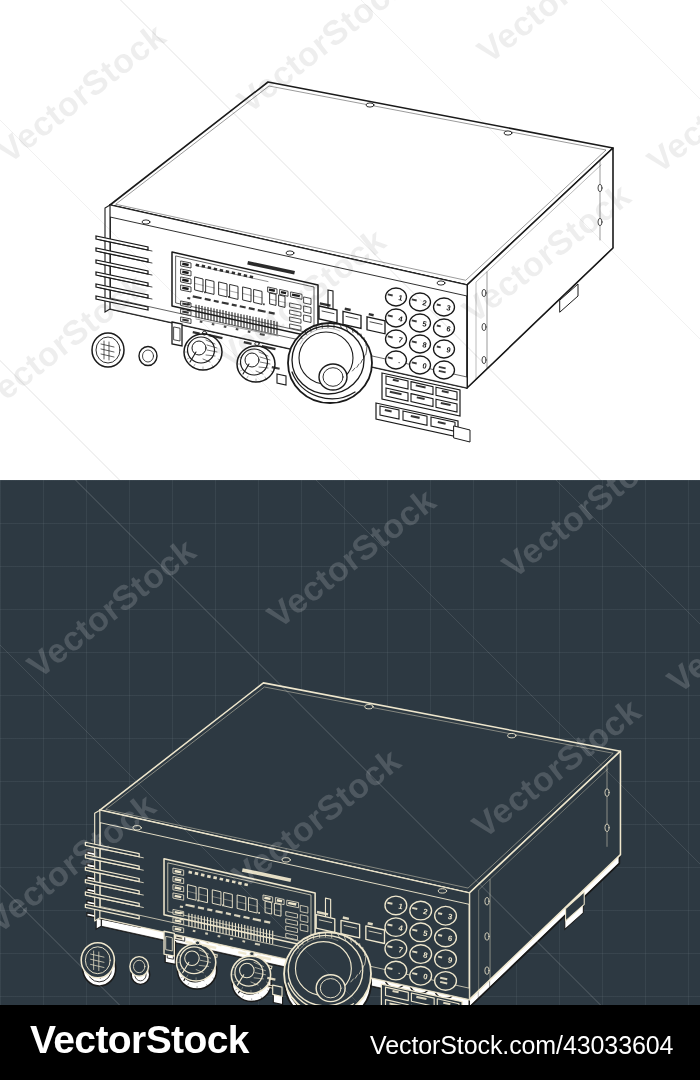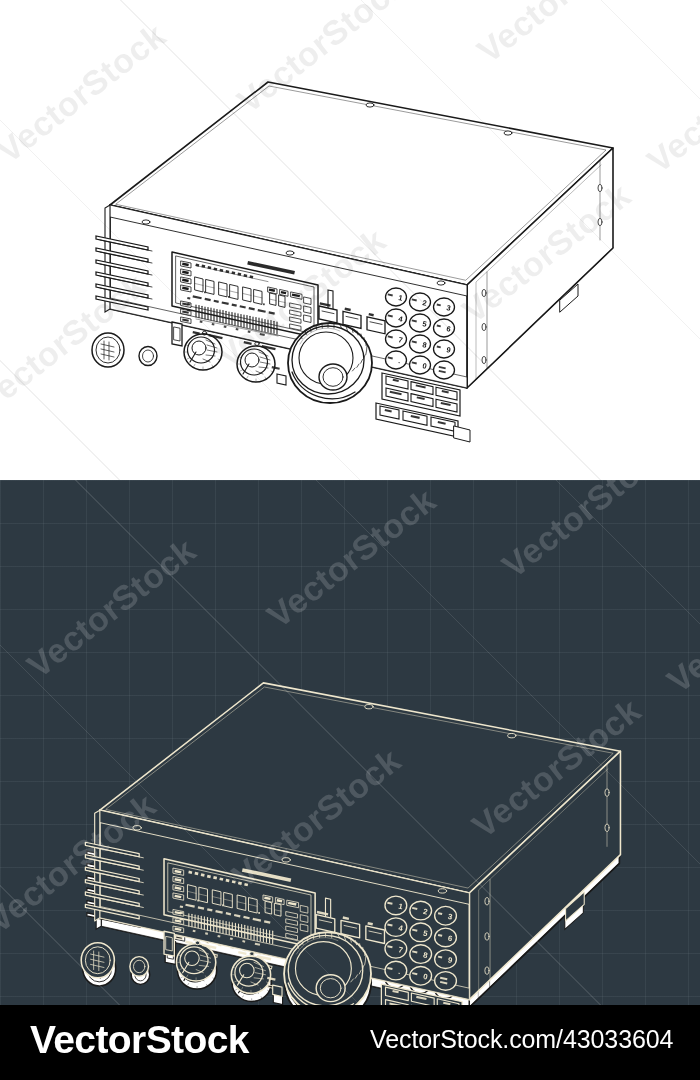--- a/index.html
+++ b/index.html
@@ -33,21 +33,21 @@
   .wm{position:absolute;font-family:"Liberation Sans",sans-serif;
       font-weight:700;white-space:nowrap;pointer-events:none;
       transform:rotate(-38deg);transform-origin:left top;}
   .wm-l{color:rgba(60,60,60,.085);font-size:34px;letter-spacing:.5px;}
   .wm-b{color:rgba(255,255,255,.16);font-size:34px;letter-spacing:.5px;}
 
   
   #footer{position:absolute;left:0;top:1005px;width:700px;height:75px;background:#000;}
   #footer-logo{position:absolute;left:30px;top:13px;color:#fff;font-size:39px;
      font-weight:700;letter-spacing:-.6px;font-family:"Liberation Sans",sans-serif;}
-  #footer-url{position:absolute;left:370px;top:20px;color:#fff;font-size:25px;
+  #footer-url{position:absolute;left:370px;top:26px;color:#fff;font-size:25px;
      font-weight:400;letter-spacing:-.1px;font-family:"Liberation Sans",sans-serif;}
 
   svg{display:block;}
   .hidden-label{position:absolute;width:1px;height:1px;overflow:hidden;opacity:0;}
 </style>
 </head>
 <body>
 
 <div class="page" data-name="vector-illustration-page">
 

